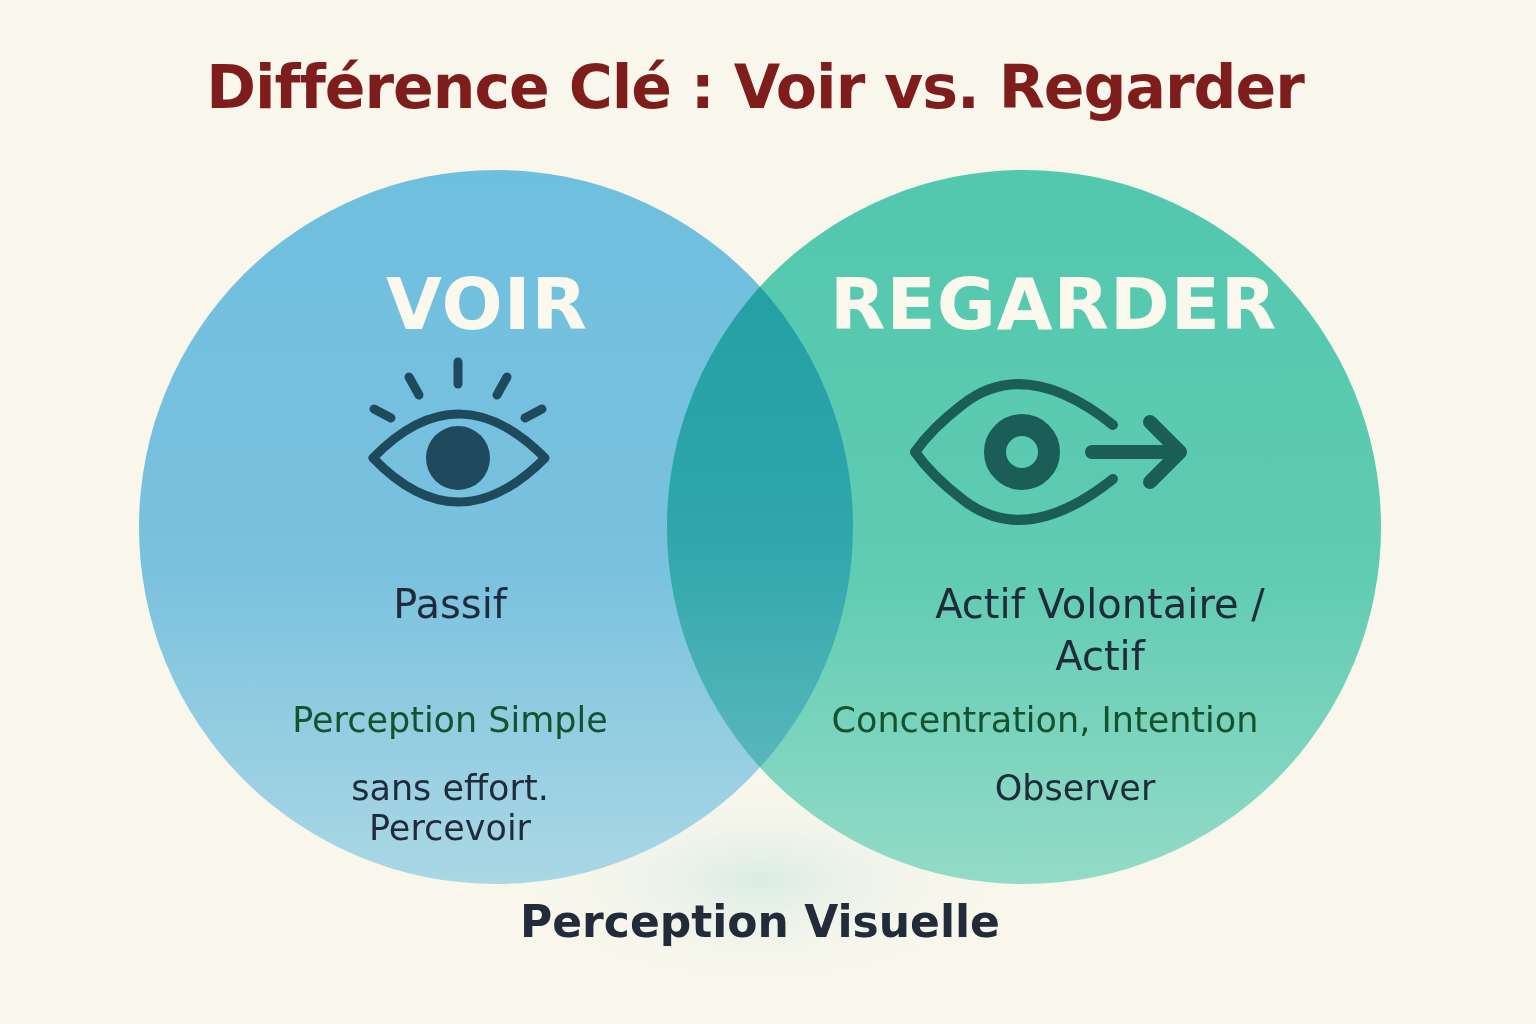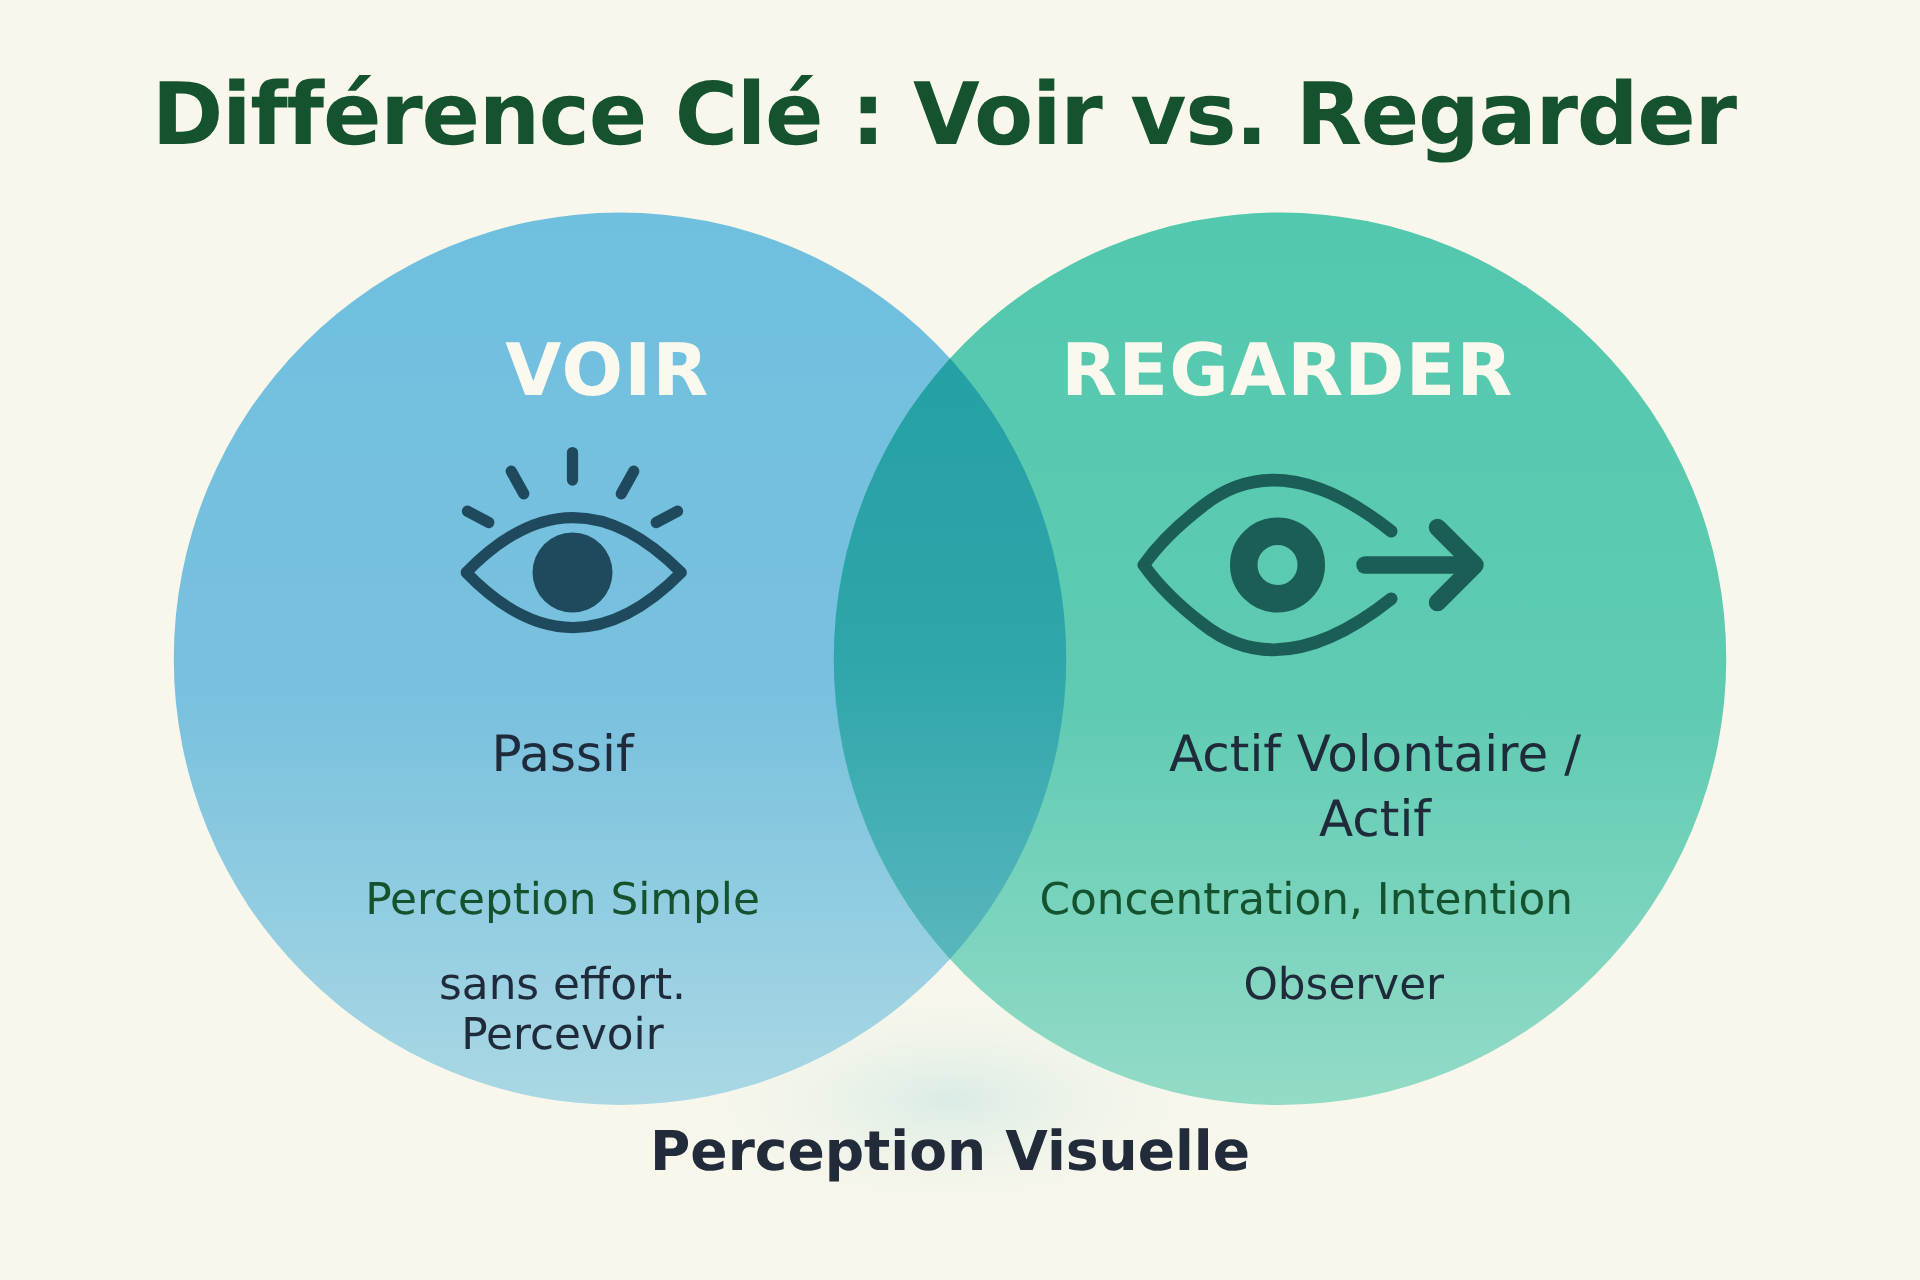--- a/index.html
+++ b/index.html
@@ -5,29 +5,29 @@
   html, body { margin:0; padding:0; }
   body {
     width:1536px; height:1024px; overflow:hidden;
     background:#f9f7ec;
     font-family:"DejaVu Sans", "Liberation Sans", sans-serif;
     color:#1f2a3a;
     position:relative;
   }
   .title {
     position:absolute; left:0; top:52px; width:1510px;
-    text-align:center; font-size:69px; font-weight:bold;
-    letter-spacing:-1px; color:#14532d;
+    text-align:center; font-size:60px; font-weight:bold;
+    letter-spacing:-1px; color:#7f1d1d;
   }
   svg.venn { position:absolute; left:0; top:0; }
   .label {
     position:absolute; text-align:center; white-space:nowrap;
   }
   .circle-title {
-    font-size:58px; font-weight:bold; color:#fbf8ee; letter-spacing:1px;
+    font-size:72px; font-weight:bold; color:#fbf8ee; letter-spacing:1px;
   }
   .heading { font-size:40px; line-height:52px; color:#1f2a3a; }
   .sub { font-size:35px; color:#14532d; }
   .desc { font-size:35px; line-height:40px; color:#1f2a3a; }
   .footer { font-size:44px; font-weight:bold; color:#222b3a; }
 </style>
 </head>
 <body>
 
 <div class="title">Différence Clé : Voir vs. Regarder</div>

